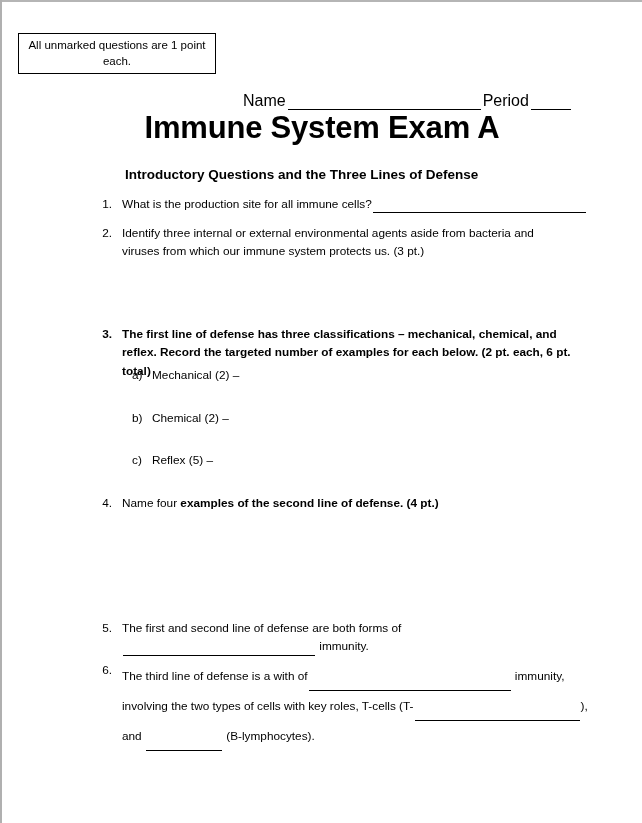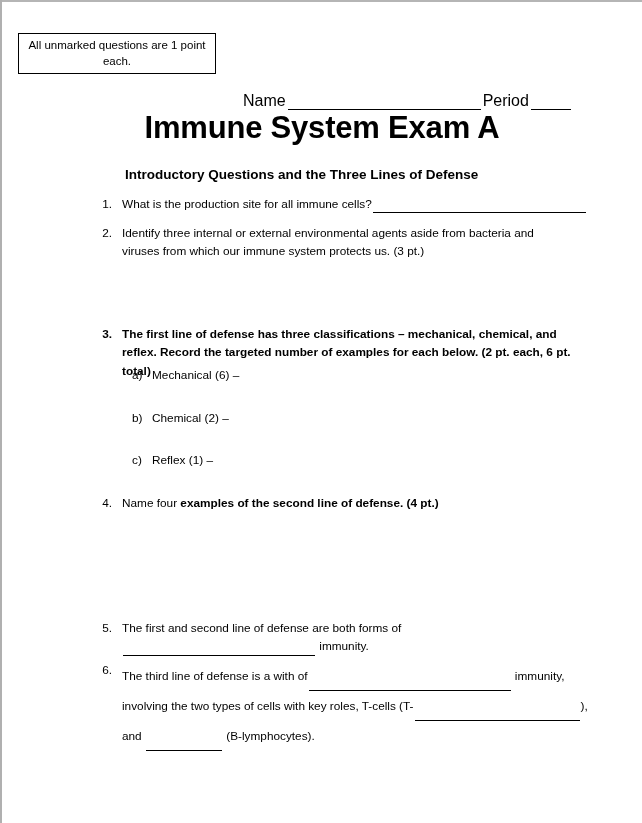--- a/index.html
+++ b/index.html
@@ -196,29 +196,29 @@
       <span class="body"><span>Identify </span><span class="ul">three</span><span> internal or external environmental agents aside from bacteria and viruses from which our immune system protects us. (3 pt.)</span></span>
     </div>
 
     <div class="q q3">
       <span class="num bold">3.</span>
       <span class="body bold">The first line of defense has three classifications – mechanical, chemical, and reflex. Record the targeted number of examples for each below. (2 pt. each, 6 pt. total)</span>
     </div>
 
     <div class="sub sub-a">
       <span class="let">a)</span>
-      <span>Mechanical (6) –</span>
+      <span>Mechanical (2) –</span>
     </div>
     <div class="sub sub-b">
       <span class="let">b)</span>
       <span>Chemical (2) –</span>
     </div>
     <div class="sub sub-c">
       <span class="let">c)</span>
-      <span>Reflex (1) –</span>
+      <span>Reflex (5) –</span>
     </div>
 
     <div class="q q4">
       <span class="num">4.</span>
       <span class="body"><span>Name </span><span class="ul">four</span><span class="bold"> examples of the second line of defense. (4 pt.)</span></span>
     </div>
 
     <div class="q q5">
       <span class="num">5.</span>
       <span class="body"><span>The first and second line of defense are both forms of</span><span class="blank-inline b-q5"></span> <span>immunity.</span></span>

